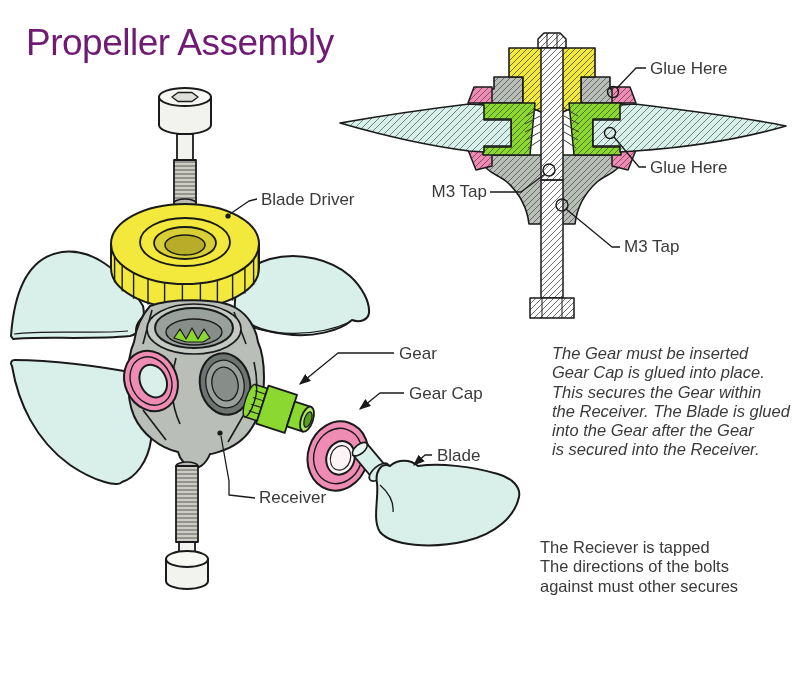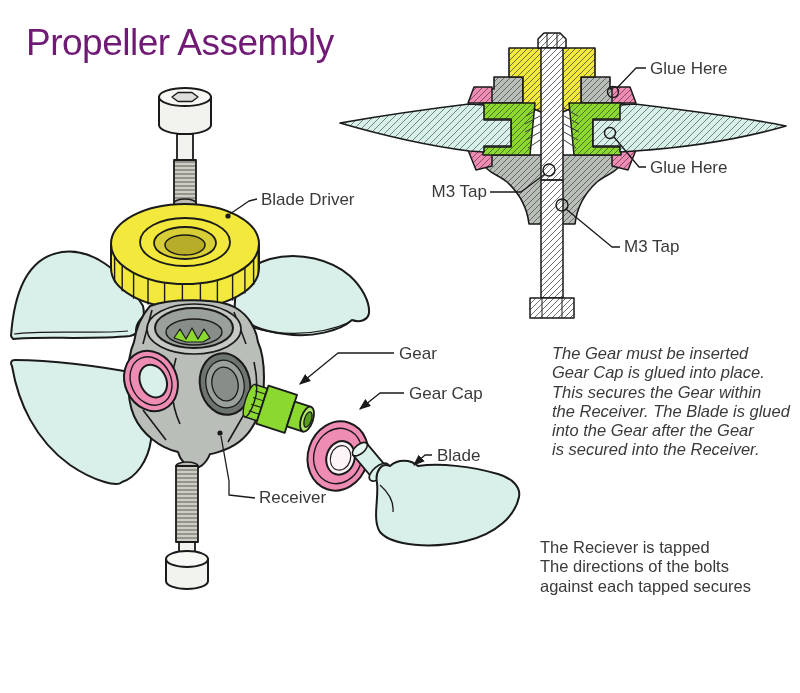--- a/index.html
+++ b/index.html
@@ -263,14 +263,14 @@
   <div>The Gear must be inserted</div>
   <div>Gear Cap is glued into place.</div>
   <div>This secures the Gear within</div>
   <div>the Receiver. The Blade is glued</div>
   <div>into the Gear after the Gear</div>
   <div>is secured into the Receiver.</div>
 </div>
 <div class="notes notes-2">
   <div>The Reciever is tapped</div>
   <div>The directions of the bolts</div>
-  <div>against each tapped secures</div>
+  <div>against must other secures</div>
 </div>
 
 </body></html>

